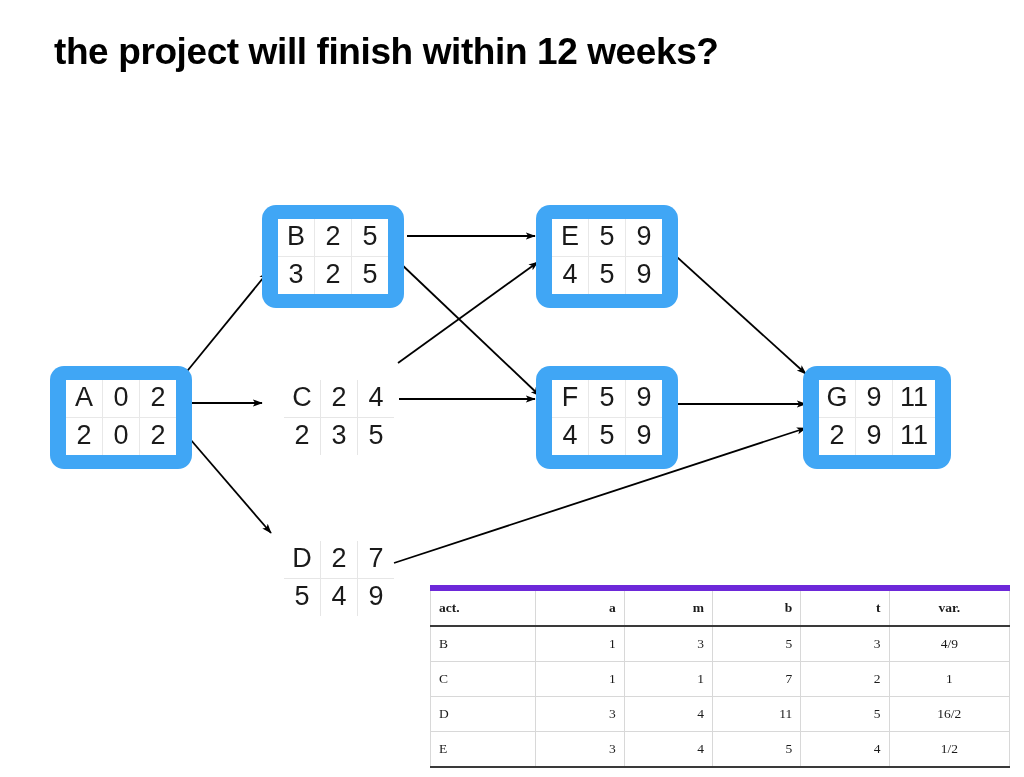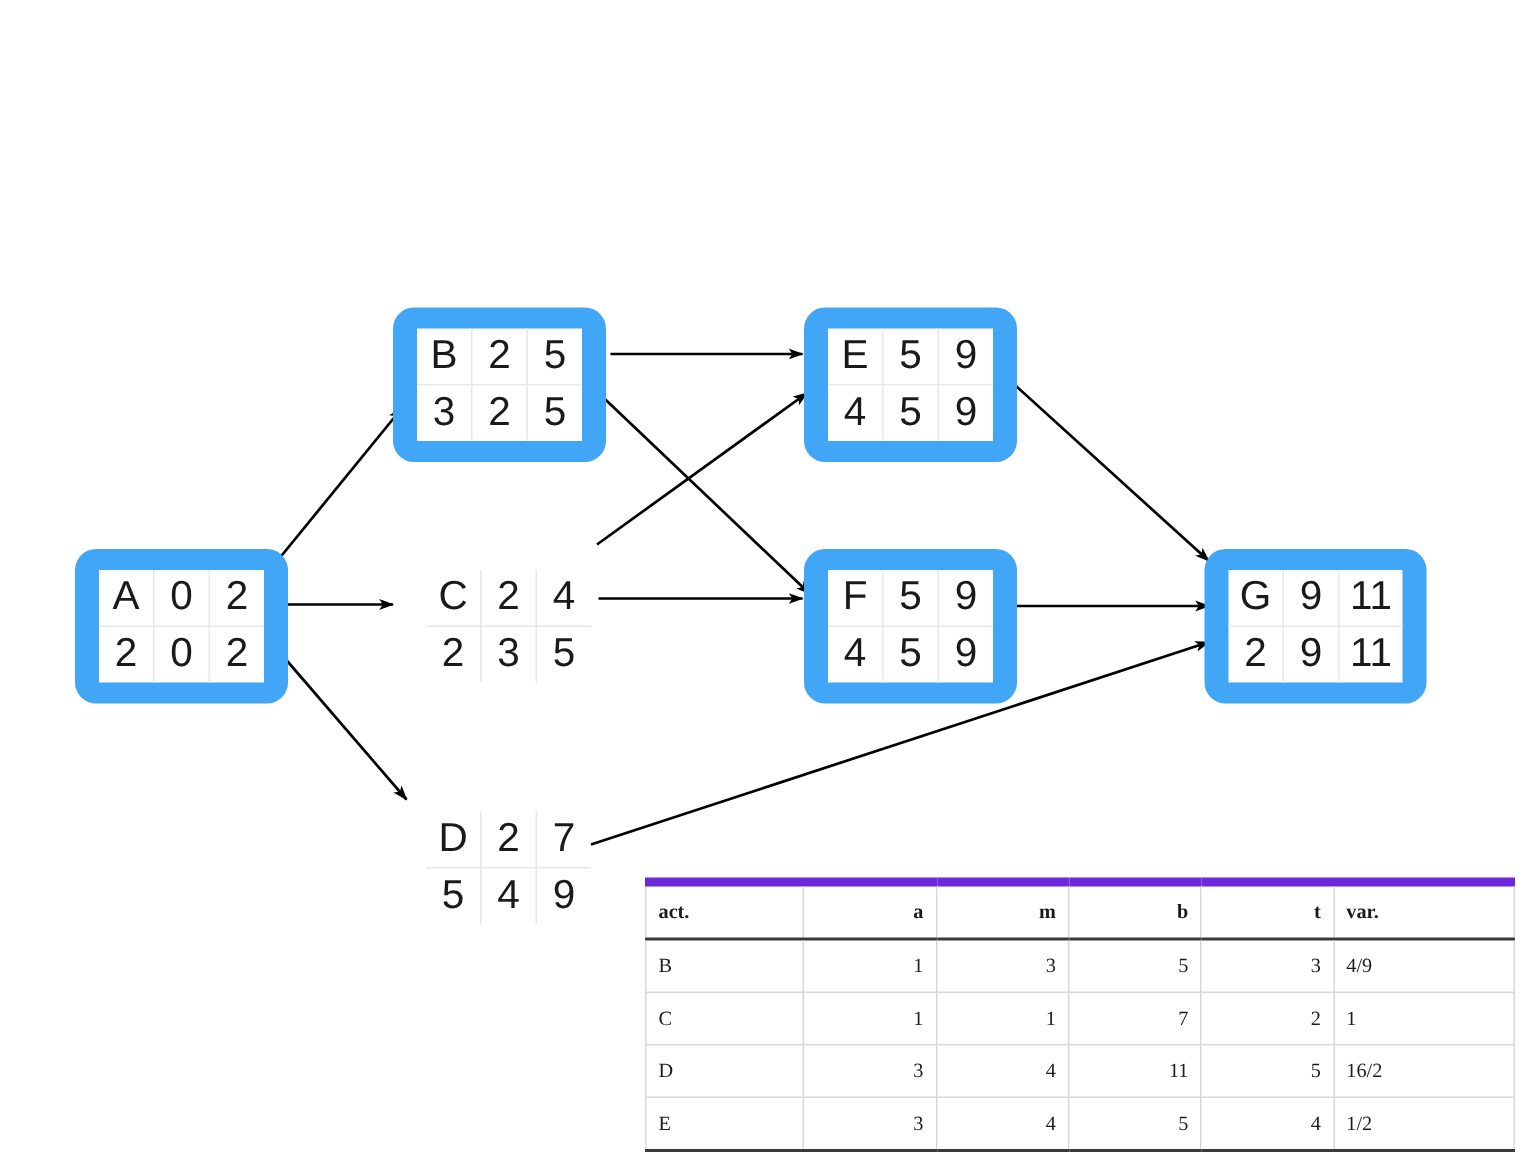--- a/index.html
+++ b/index.html
@@ -102,26 +102,27 @@
   #estimate-table thead th {
     font-weight: 700;
     border-top: 6px solid #6d28d9;
     border-bottom: 2px solid #3a3a3a;
   }
   #estimate-table tbody tr:last-child td {
     border-bottom: 2px solid #3a3a3a;
   }
   #estimate-table .col-act { width: 105px; text-align: left; }
   #estimate-table .col-num { width: 88px; text-align: right; }
-  #estimate-table .col-var { width: 120px; text-align: left; }
+  #estimate-table .col-var { width: 120px; text-align: center; }
 </style>
 </head>
 <body>
 
 <div id="slide-title">
+  <span class="tline">the project will finish within 12 weeks?</span>
 </div>
 
 <div id="diagram">
 
   <svg id="arrow-layer" viewBox="0 0 1024 777" width="1024" height="777" xmlns="http://www.w3.org/2000/svg">
     <defs>
       <marker id="ah" markerWidth="11" markerHeight="11" refX="9.2" refY="4" orient="auto" markerUnits="userSpaceOnUse">
         <path d="M0,0.4 L10,4 L0,7.6 L2.4,4 Z" fill="#000000"></path>
       </marker>
     </defs>

